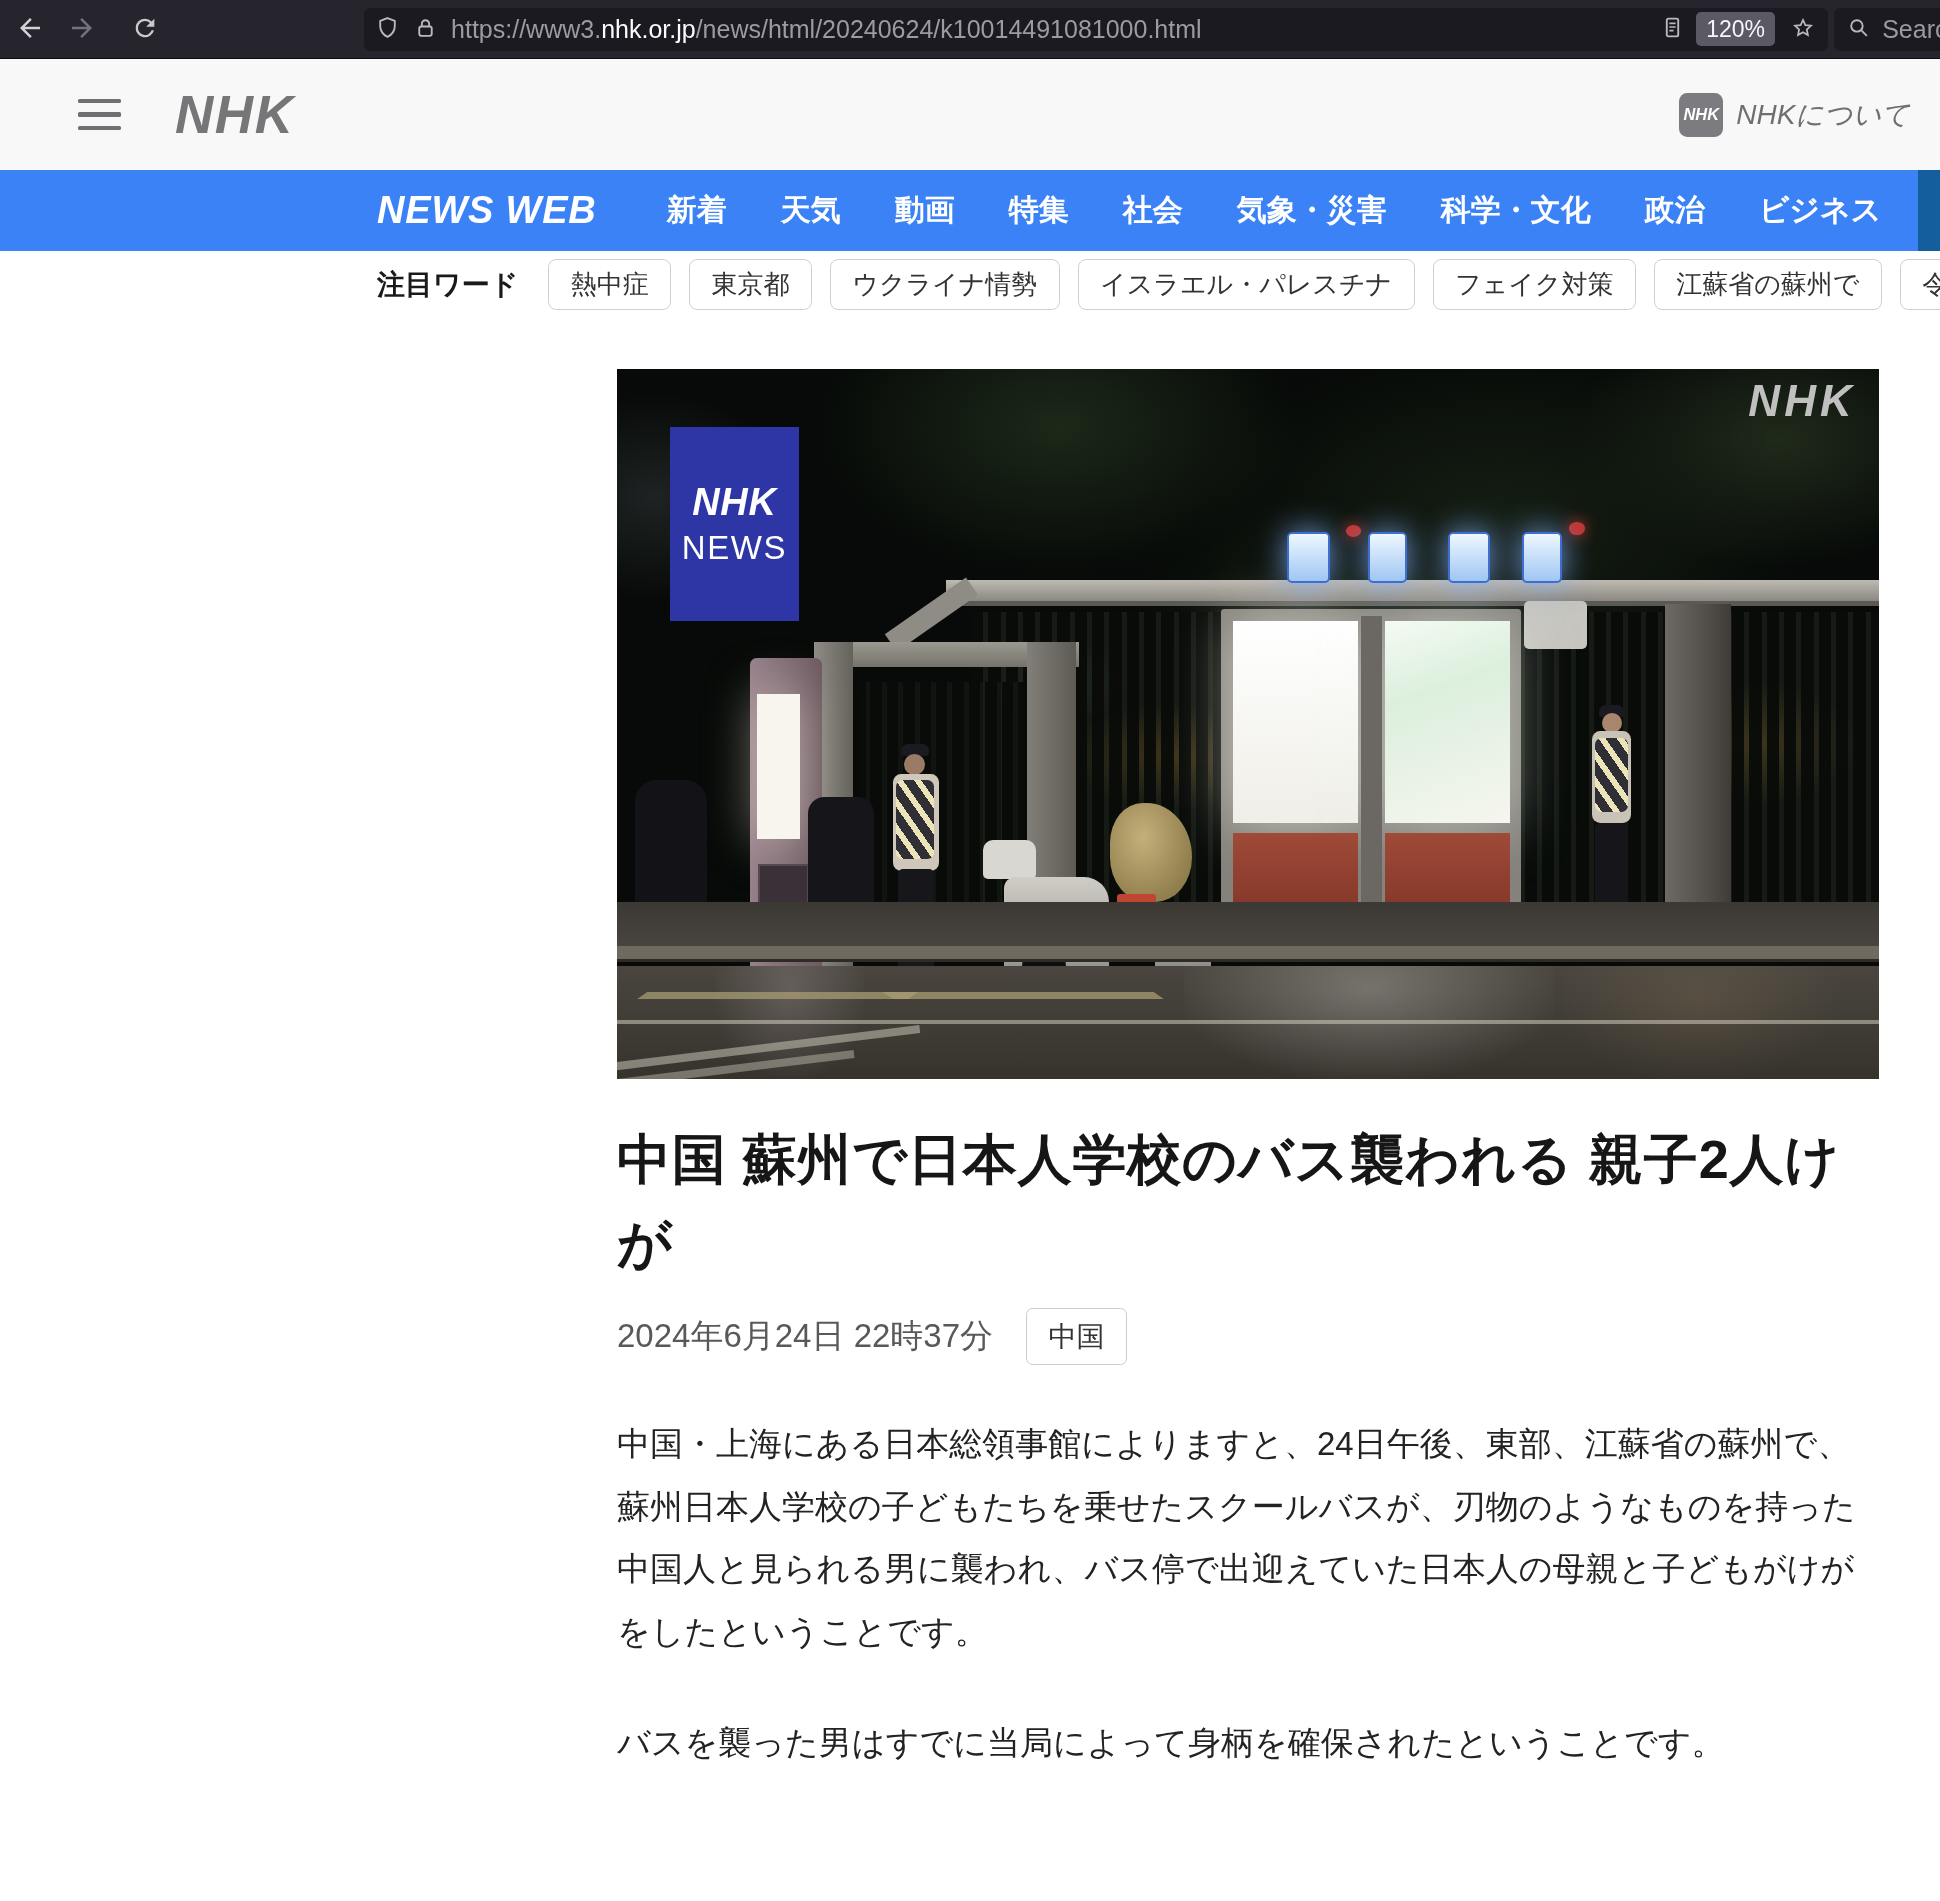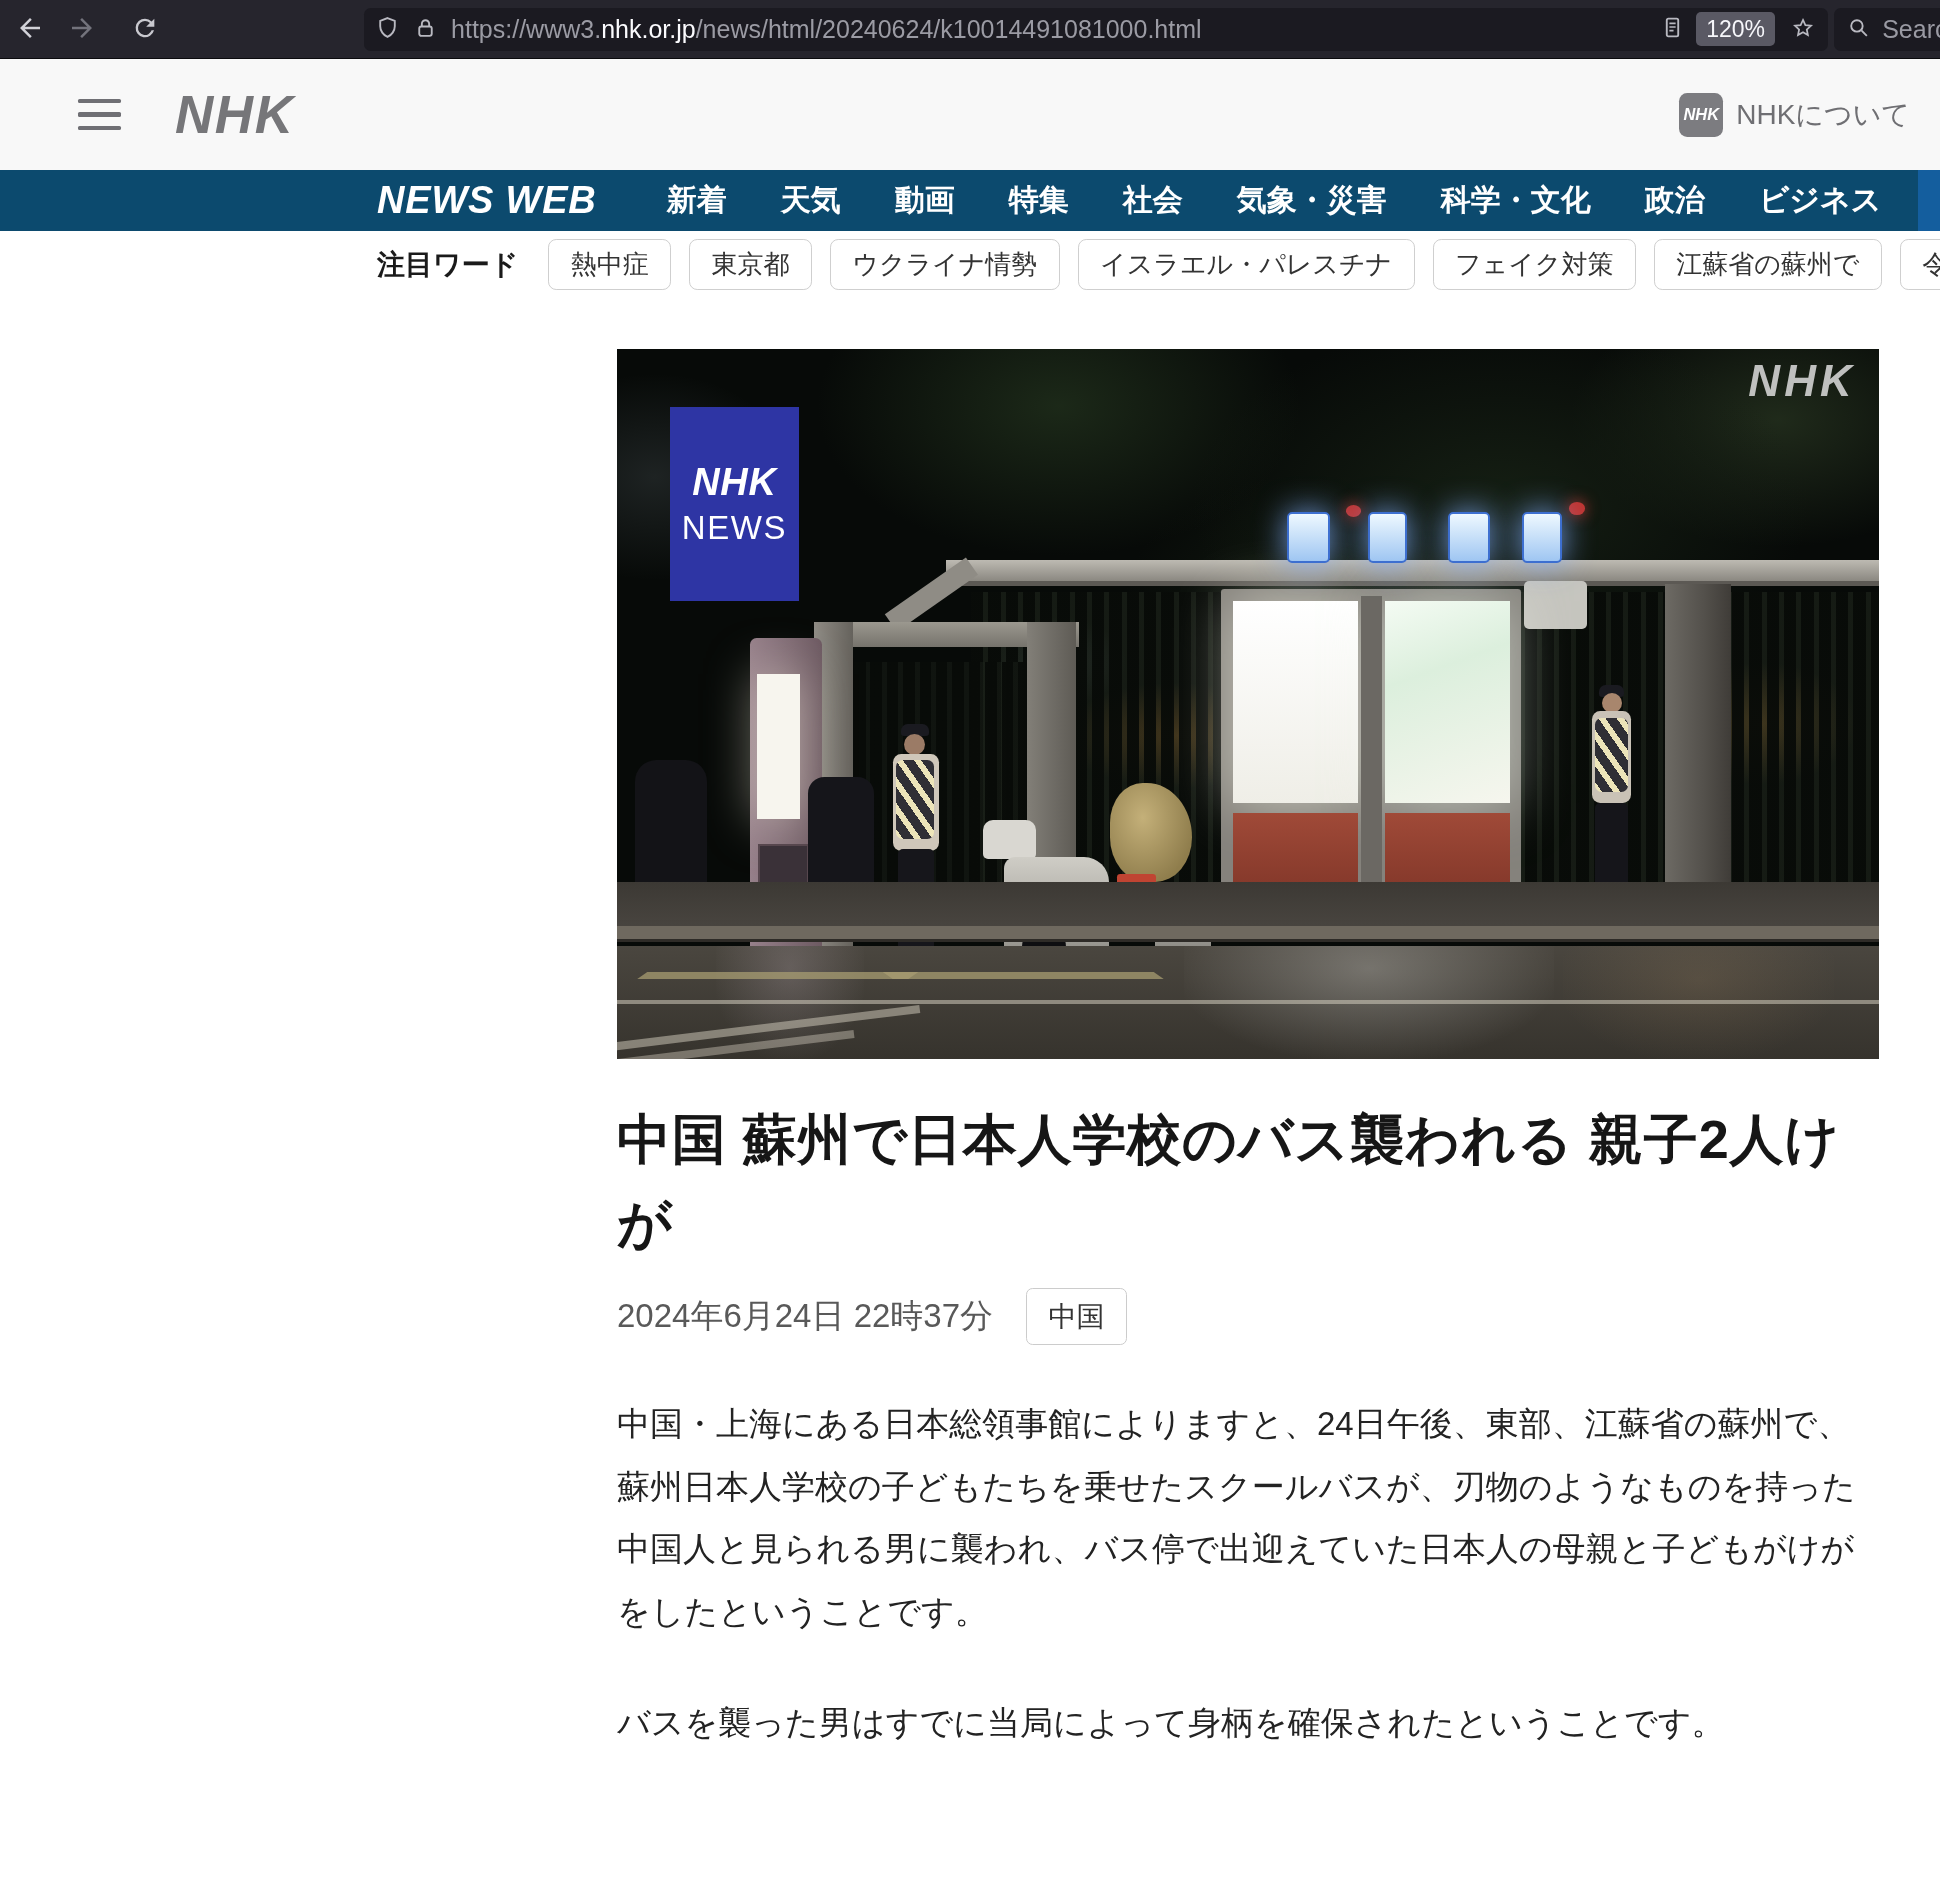--- a/index.html
+++ b/index.html
@@ -24,23 +24,23 @@
   }
   .searchbox .s-label { font-size:25px; color:#9a9aa3; white-space:nowrap; }
   
   .site-header { height:111px; background:#f8f8f8; display:flex; align-items:center; }
   .hamburger { margin-left:78px; width:43px; display:flex; flex-direction:column; gap:9px; cursor:pointer; }
   .hamburger div { height:4.1px; background:#6f6f74; border-radius:1.6px; }
   .nhk-logo { margin-left:54px; font-size:53px; font-weight:bold; font-style:italic; color:#767679; letter-spacing:1.6px; }
   .about { margin-left:auto; margin-right:31px; display:flex; align-items:center; gap:13px; }
   .about-badge { width:44px; height:44px; background:#7c7c80; border-radius:8.2px; display:flex; align-items:center; justify-content:center;
                  color:#fff; font-size:16.4px; font-weight:bold; font-style:italic; }
-  .about-label { font-size:28px; color:#6f6f73; }
-  
-  .news-nav { height:61px; background:#0c4a6e; display:flex; align-items:stretch; padding-left:377px; overflow:hidden; }
+  .about-label { font-size:28px; color:#6f6f73;font-style:italic; }
+  
+  .news-nav { height:81px; background:#3b82f6; display:flex; align-items:stretch; padding-left:377px; overflow:hidden; }
   .brand { align-self:center; font-size:38px; font-style:italic; font-weight:bold; color:#fff; margin-right:43px; letter-spacing:0.8px; white-space:nowrap; }
   .nav-item { display:flex; align-items:center; padding:0 27px; color:#fff; font-size:30px; font-weight:bold; white-space:nowrap; cursor:pointer; }
   .nav-item.active { background:#145e9e; padding:0 43px 0 35px; margin-left:10px; }
   
   .keyword-bar { height:67px; background:#fff; display:flex; align-items:center; padding-left:377px; white-space:nowrap; overflow:hidden; }
   .kw-label { font-size:28px; font-weight:bold; color:#1a1a1a; margin-right:30px; flex:0 0 auto; }
   .kw-pill { border:1.6px solid #cfcfcf; border-radius:8.2px; padding:6.6px 21.4px; font-size:26px; color:#333; margin-right:18px; background:#fff; flex:0 0 auto; cursor:pointer; }
   
   .article { margin-left:617px; width:1262px; }
   .photo { width:1262px; height:710px; margin-top:51px; position:relative; overflow:hidden; background:#070a08; }

